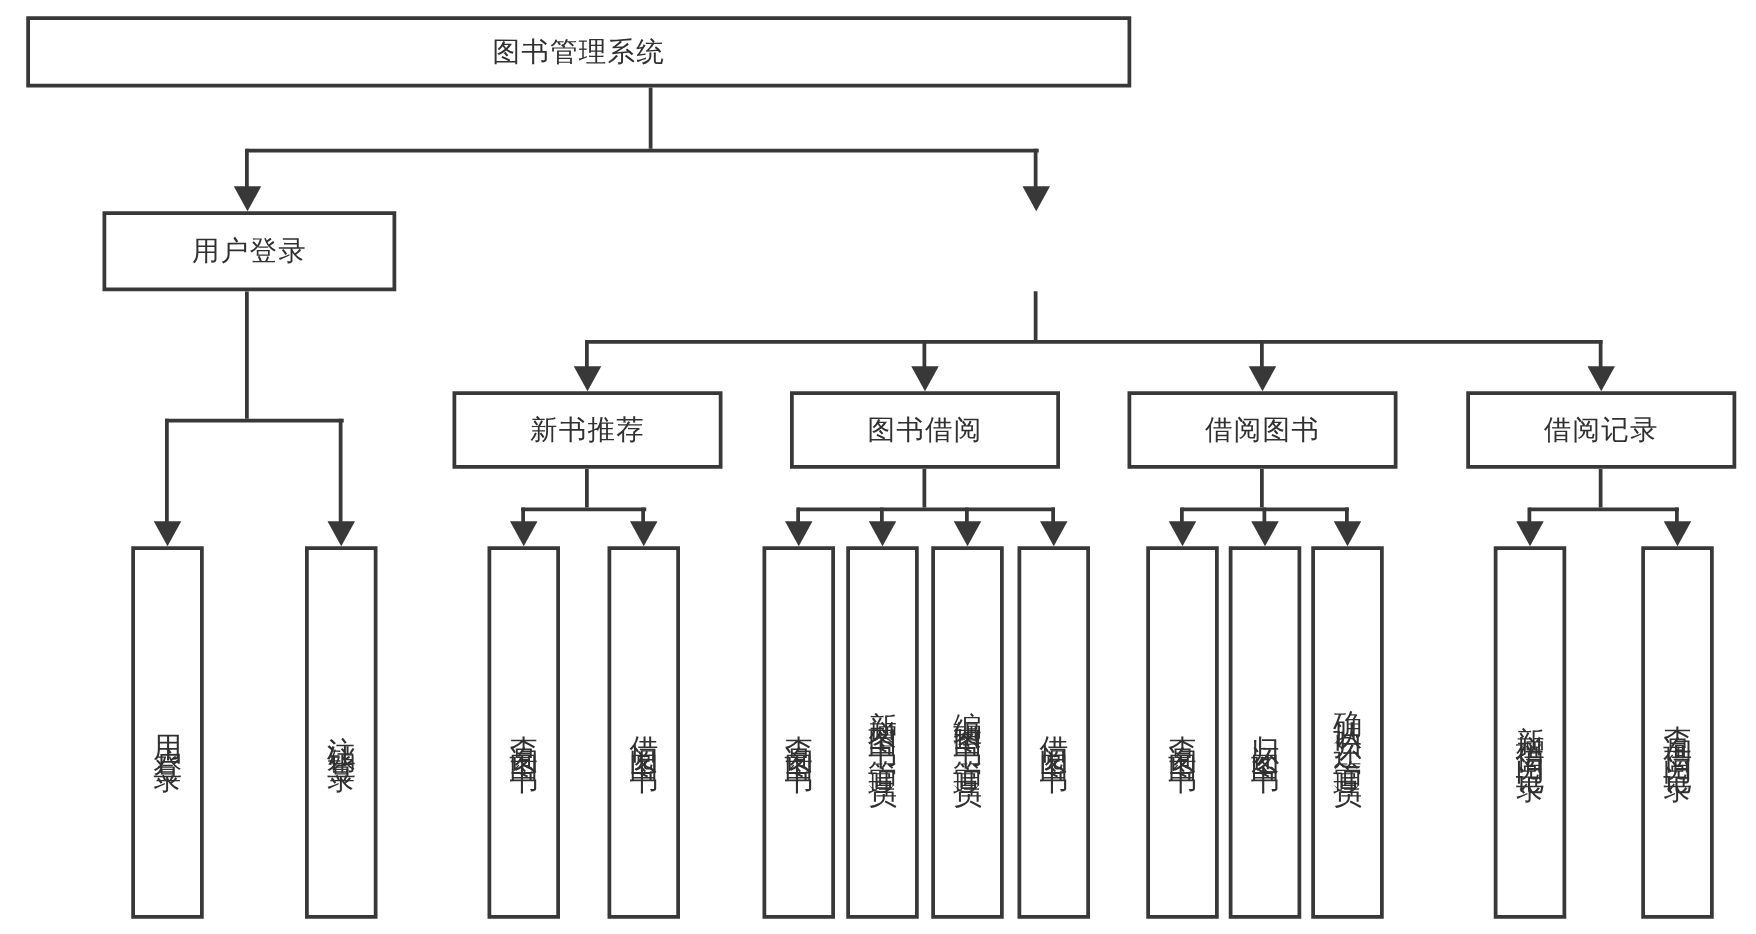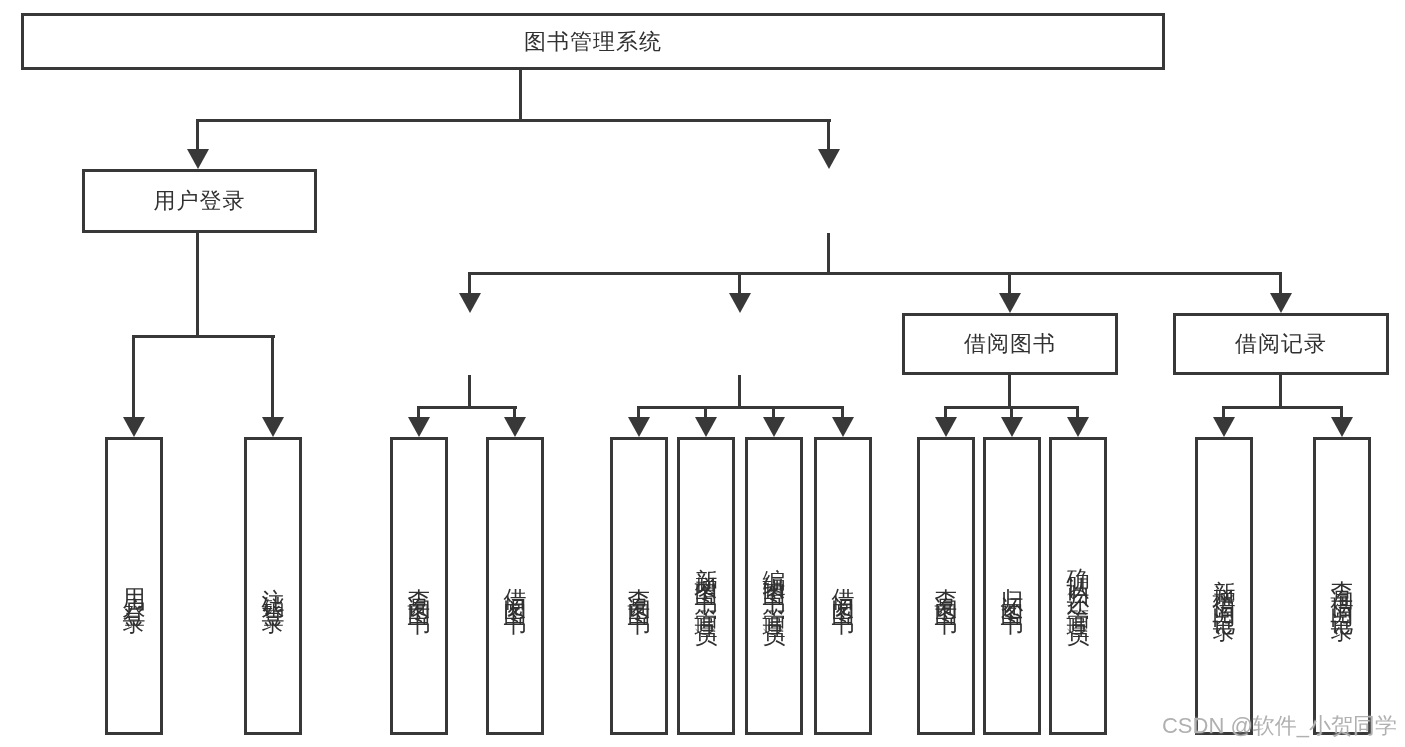--- a/index.html
+++ b/index.html
@@ -59,21 +59,21 @@
     color:var(--watermark);
     z-index:3;
     text-shadow:0 0 2px rgba(255,255,255,.8);
   }
 </style>
 </head>
 <body>
 
 <div id="canvas">
 
-  <div class="box" style="left:21px;top:13px;width:1144px;height:57px;">
+  <div class="box" style="left:21px;top:13px;width:884px;height:57px;">
     <span>图书管理系统</span>
   </div>
 
   <div class="vl" style="left:519px;top:69px;height:50px;"></div>
   <div class="hl" style="left:197px;top:119px;width:634px;"></div>
   <div class="vl" style="left:196px;top:119px;height:36px;"></div>
   <div class="ar" style="left:187px;top:149px;"></div>
   <div class="vl" style="left:827px;top:119px;height:36px;"></div>
   <div class="ar" style="left:818px;top:149px;"></div>
 
@@ -92,20 +92,26 @@
   <div class="hl" style="left:468px;top:272px;width:814px;"></div>
   <div class="vl" style="left:468px;top:272px;height:25px;"></div>
   <div class="ar" style="left:459px;top:293px;"></div>
   <div class="vl" style="left:738px;top:272px;height:25px;"></div>
   <div class="ar" style="left:729px;top:293px;"></div>
   <div class="vl" style="left:1008px;top:272px;height:25px;"></div>
   <div class="ar" style="left:999px;top:293px;"></div>
   <div class="vl" style="left:1279px;top:272px;height:25px;"></div>
   <div class="ar" style="left:1270px;top:293px;"></div>
 
+  <div class="box" style="left:362px;top:313px;width:216px;height:62px;">
+    <span>新书推荐</span>
+  </div>
+  <div class="box" style="left:632px;top:313px;width:216px;height:62px;">
+    <span>图书借阅</span>
+  </div>
   <div class="box" style="left:902px;top:313px;width:216px;height:62px;">
     <span>借阅图书</span>
   </div>
   <div class="box" style="left:1173px;top:313px;width:216px;height:62px;">
     <span>借阅记录</span>
   </div>
 
   <div class="vl" style="left:468px;top:375px;height:31px;"></div>
   <div class="hl" style="left:417px;top:406px;width:100px;"></div>
   <div class="vl" style="left:417px;top:406px;height:15px;"></div>
@@ -177,15 +183,14 @@
     <span>确认归还（管理员）</span>
   </div>
 
   <div class="vbox" style="left:1195px;top:437px;">
     <span>新增借阅记录</span>
   </div>
   <div class="vbox" style="left:1313px;top:437px;">
     <span>查询借阅记录</span>
   </div>
 
-  <div class="watermark">CSDN @软件_小贺同学</div>
 
 </div>
 
 </body></html>

